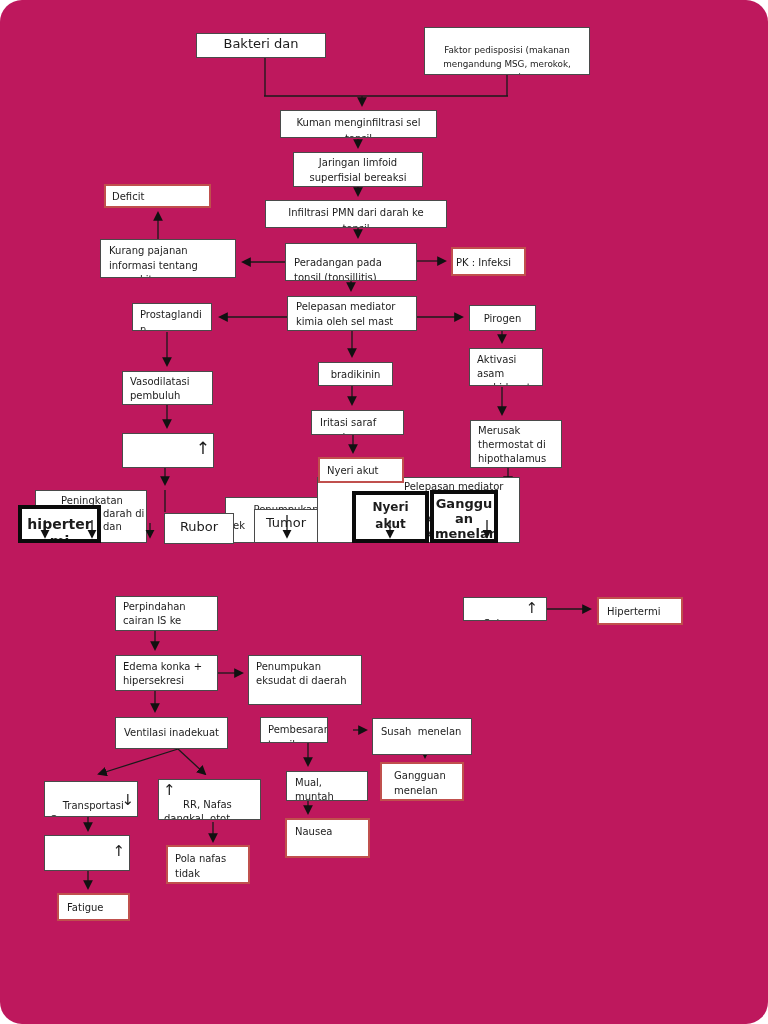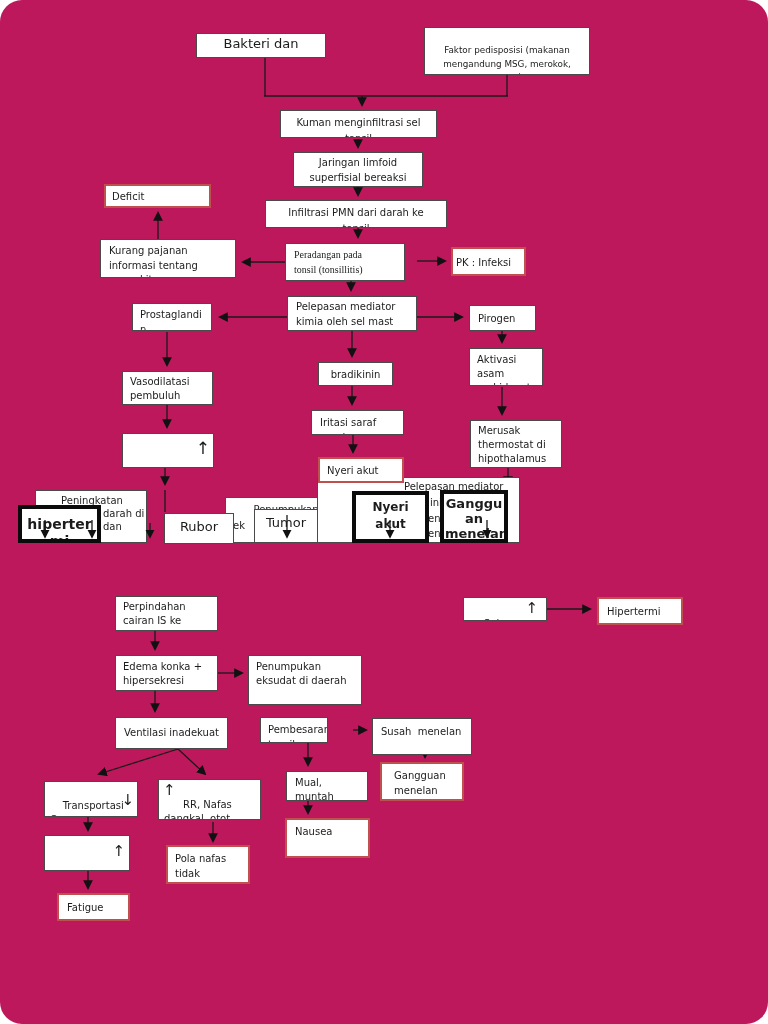--- a/index.html
+++ b/index.html
@@ -77,38 +77,38 @@
 
   <div class="node center" style="left:280px;top:110px;width:157px;height:28px;line-height:15.5px;padding-top:4px;">Kuman menginfiltrasi sel
 tonsil</div>
 
   <div class="node center" style="left:293px;top:152px;width:130px;height:35px;line-height:14.5px;">Jaringan limfoid
 superfisial bereaksi</div>
 
   <div class="node center" style="left:265px;top:200px;width:182px;height:28px;line-height:15.5px;padding-top:4px;">Infiltrasi PMN dari darah ke
 tonsil</div>
 
-  <div class="node" style="left:285px;top:243px;width:120px;height:38px;line-height:14.5px;padding:4px 8px;font-family:Liberation Serif, serif;">Peradangan pada
+  <div class="node" style="left:285px;top:243px;width:132px;height:38px;line-height:14.5px;padding:12px 8px;">Peradangan pada
 tonsil (tonsillitis)</div>
 
   <div class="node" style="left:100px;top:239px;width:136px;height:39px;line-height:14.5px;padding:4px 8px;">Kurang pajanan
 informasi tentang
 penyakit</div>
 
   <div class="node red" style="left:104px;top:184px;width:107px;height:24px;padding:4px 6px;">Deficit</div>
 
   <div class="node red" style="left:451px;top:247px;width:75px;height:29px;padding:7px 3px;">PK : Infeksi</div>
 
   <div class="node" style="left:287px;top:296px;width:130px;height:35px;line-height:14.5px;padding:3px 8px;">Pelepasan mediator
 kimia oleh sel mast</div>
 
   <div class="node" style="left:132px;top:303px;width:80px;height:28px;line-height:14.5px;padding:4px 7px;">Prostaglandi
 n</div>
 
-  <div class="node" style="left:469px;top:305px;width:67px;height:26px;padding:6px 8px;">Pirogen</div>
+  <div class="node" style="left:469px;top:305px;width:67px;height:26px;padding:6px 8px;text-align:center;">Pirogen</div>
 
   <div class="node" style="left:122px;top:371px;width:91px;height:34px;padding:3px 7px;">Vasodilatasi
 pembuluh</div>
 
   <div class="node" style="left:122px;top:433px;width:92px;height:35px;padding:3px 6px;">
     <span>Permeabilitas
 kapiler</span>
     <span class="glyph" style="right:3px;top:7px;font-size:17px;">↑</span>
   </div>
 
@@ -134,21 +134,21 @@
   <div class="node" style="left:317px;top:477px;width:203px;height:66px;padding:0;">
     <span class="frag" style="left:86px;top:2px;">Pelepasan mediator</span>
     <span class="frag" style="left:112px;top:18px;">inin</span>
     <span class="frag" style="left:110px;top:34px;">enim</span>
     <span class="frag" style="left:110px;top:49px;">ensa</span>
   </div>
 
   <div class="node thick" style="left:352px;top:491px;width:77px;height:52px;font-size:12px;line-height:17px;padding:4px 2px 0 2px;">Nyeri
 akut</div>
 
-  <div class="node thick" style="left:440px;top:490px;width:68px;height:53px;font-size:13px;line-height:15px;padding:2px 1px 0 1px;">Ganggu
+  <div class="node thick" style="left:430px;top:490px;width:68px;height:53px;font-size:13px;line-height:15px;padding:2px 1px 0 1px;">Ganggu
 an
 menelan</div>
 
   <div class="node red z3" style="left:318px;top:457px;width:86px;height:26px;padding:5px 7px;">Nyeri akut</div>
 
   <div class="node center" style="left:318px;top:362px;width:75px;height:24px;padding-top:5px;">bradikinin</div>
 
   <div class="node" style="left:311px;top:410px;width:93px;height:25px;line-height:15px;padding:4px 8px;">Iritasi saraf
 nyeri</div>
 

